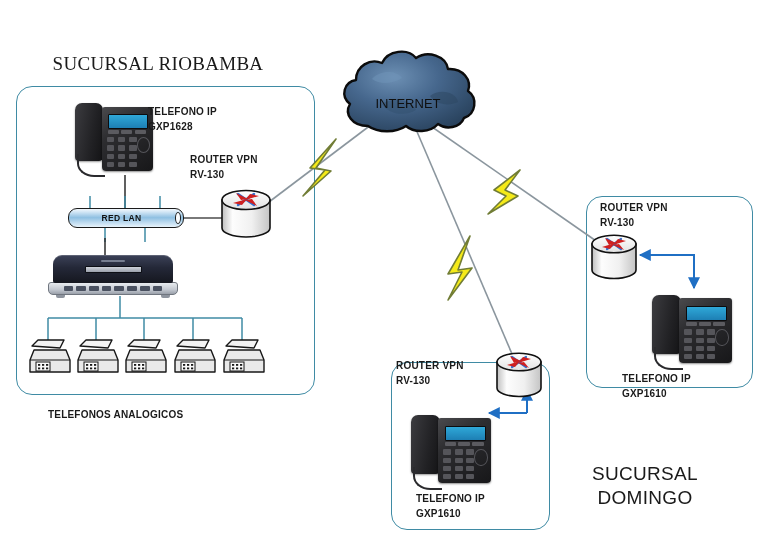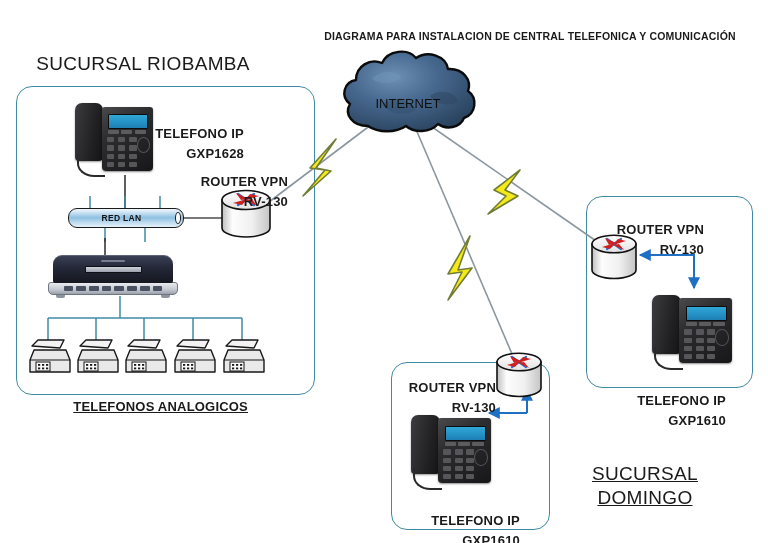--- a/index.html
+++ b/index.html
@@ -37,27 +37,26 @@
     position: absolute;
     font-size: 19px;
     font-weight: 400;
     color: #1a1a1a;
     text-align: center;
     line-height: 1.25;
     letter-spacing: .3px;
   }
   .dev-label {
     position: absolute;
-    font-size: 13px;
+    font-size: 10px;
     font-weight: bold;
-    text-align: right;
+    text-align: left;
     line-height: 1.5;
     color: #1a1a1a;
     letter-spacing: .2px;
-    margin-top: 20px;
   }
 
   
   .panel {
     position: absolute;
     border: 1.6px solid #3f8ba4;
     border-radius: 16px;
     background: transparent;
   }
 
@@ -231,27 +230,26 @@
     background: #8e949e;
     border-radius: 0 0 2px 2px;
   }
 </style>
 </head>
 <body>
 
 <div id="canvas">
 
   <div class="title">
-    <div>DIAGRAMA PARA INSTALACION DE CENTRAL TELEFONICA Y COMUNICACIÓN</div>
-  </div>
-
-  <div class="site-title" style="left:13px; top:52px; width:260px;">SUCURSAL RIOBAMBA</div>
-
-
-  <div class="site-title" style="left:565px; top:462px; width:160px;text-decoration:underline;">
+  </div>
+
+  <div class="site-title" style="left:28px; top:52px; width:260px;font-family:Liberation Serif, serif;">SUCURSAL RIOBAMBA</div>
+
+
+  <div class="site-title" style="left:565px; top:462px; width:160px;">
     <div>SUCURSAL</div>
     <div>DOMINGO</div>
   </div>
 
   <div class="panel" style="left:16px; top:86px; width:297px; height:307px;"></div>
   <div class="panel" style="left:586px; top:196px; width:165px; height:190px;"></div>
   <div class="panel" style="left:391px; top:362px; width:157px; height:166px;"></div>
 
   <svg class="layer" viewBox="0 0 768 543">
     <defs>
@@ -513,21 +511,21 @@
         <i></i>
         <i></i>
         <i></i>
         <i></i>
         <i></i>
     </div>
     <div class="foot" style="left:6%;"></div>
     <div class="foot" style="right:6%;"></div>
   </div>
 
-  <div class="dev-label" style="left:48px; top:377px; width:200px;text-decoration:underline;">TELEFONOS ANALOGICOS</div>
+  <div class="dev-label" style="left:48px; top:407px; width:200px;">TELEFONOS ANALOGICOS</div>
 
   <div class="dev-label" style="left:600px; top:200px; width:104px;">
     <div>ROUTER VPN</div>
     <div>RV-130</div>
   </div>
 
   <div class="ipphone" style="left:652px; top:288px; width:80px; height:82px;">
     <div class="handset"></div>
     <div class="cord"></div>
     <div class="body">

